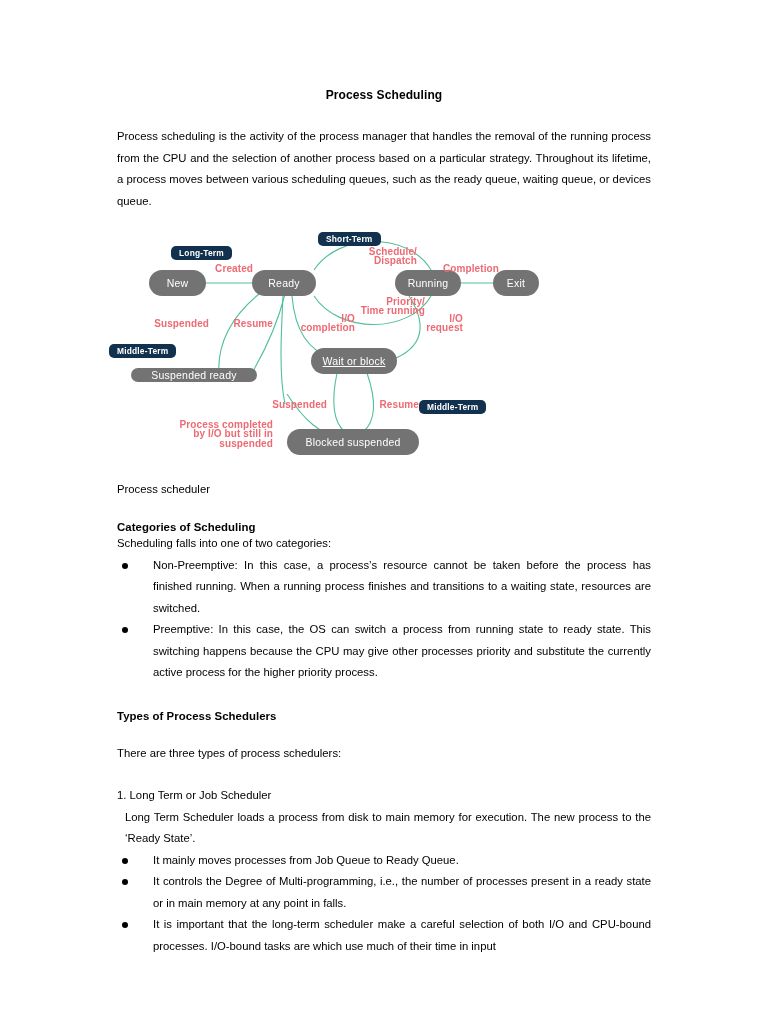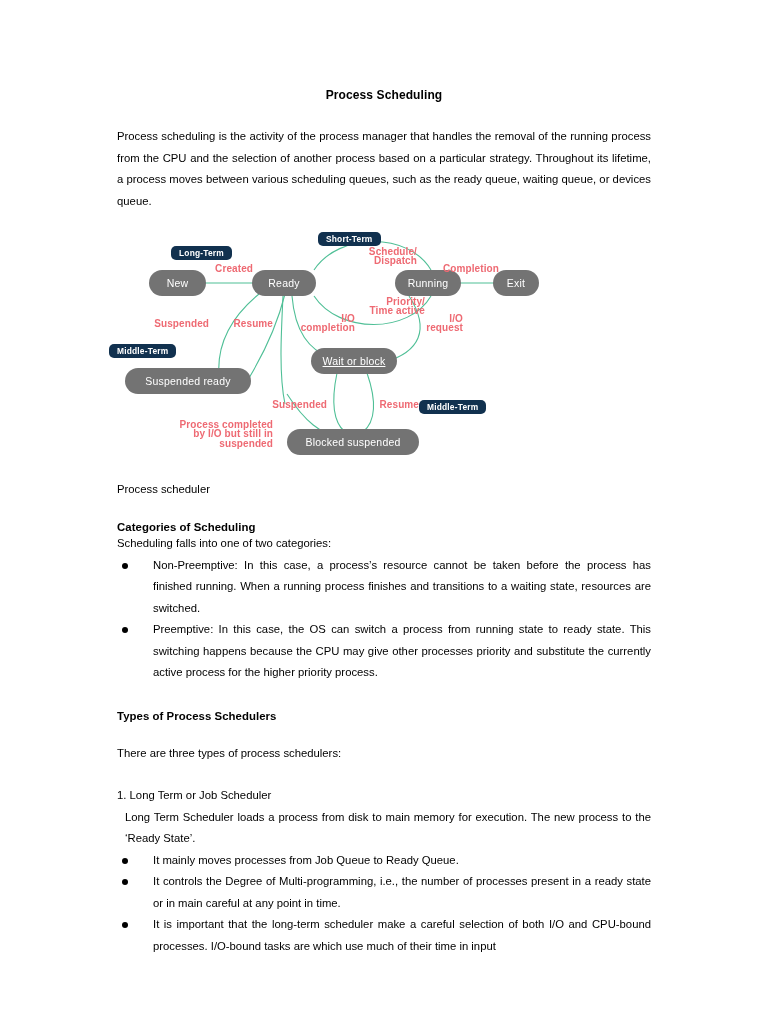--- a/index.html
+++ b/index.html
@@ -184,21 +184,21 @@
     </div>
 
     <div class="node" style="left:384px; top:44px; width:46px; height:26px;">
       <span>Exit</span>
     </div>
 
     <div class="node" style="left:202px; top:122px; width:86px; height:26px;text-decoration:underline;">
       <span>Wait or block</span>
     </div>
 
-    <div class="node" style="left:16px; top:142px; width:126px; height:26px;">
+    <div class="node" style="left:22px; top:142px; width:126px; height:14px;">
       <span>Suspended ready</span>
     </div>
 
     <div class="node" style="left:178px; top:203px; width:132px; height:26px;">
       <span>Blocked suspended</span>
     </div>
 
     <div class="badge" style="left:62px; top:20px;">
       <span>Long-Term</span>
     </div>
@@ -219,21 +219,21 @@
       <span>Created</span>
     </div>
 
     <div class="edge-label multi" style="left:218px; top:21px; width:90px;">
       <div>Schedule/</div>
       <div>Dispatch</div>
     </div>
 
     <div class="edge-label multi" style="left:208px; top:71px; width:108px;">
       <div>Priority/</div>
-      <div>Time active</div>
+      <div>Time running</div>
     </div>
 
     <div class="edge-label" style="left:330px; top:38px; width:60px;">
       <span>Completion</span>
     </div>
 
     <div class="edge-label" style="left:38px; top:93px; width:62px;">
       <span>Suspended</span>
     </div>
 
@@ -277,17 +277,17 @@
   </ul>
 
   <h2 class="sec-head">Types of Process Schedulers</h2>
   <div class="gap-sm"></div>
   <p class="lead">There are three types of process schedulers:</p>
   <div class="gap-sm"></div>
   <p class="lead">1. Long Term or Job Scheduler</p>
   <p class="lead" style="text-align:justify;margin-left:8px;">Long Term Scheduler loads a process from disk to main memory for execution. The new process to the ‘Ready State’.</p>
   <ul class="bullets">
     <li>It mainly moves processes from Job Queue to Ready Queue.</li>
-    <li>It controls the Degree of Multi-programming, i.e., the number of processes present in a ready state or in main careful at any point in time.</li>
+    <li>It controls the Degree of Multi-programming, i.e., the number of processes present in a ready state or in main memory at any point in falls.</li>
     <li>It is important that the long-term scheduler make a careful selection of both I/O and CPU-bound processes. I/O-bound tasks are which use much of their time in input</li>
   </ul>
 
 </div>
 
 </body></html>

